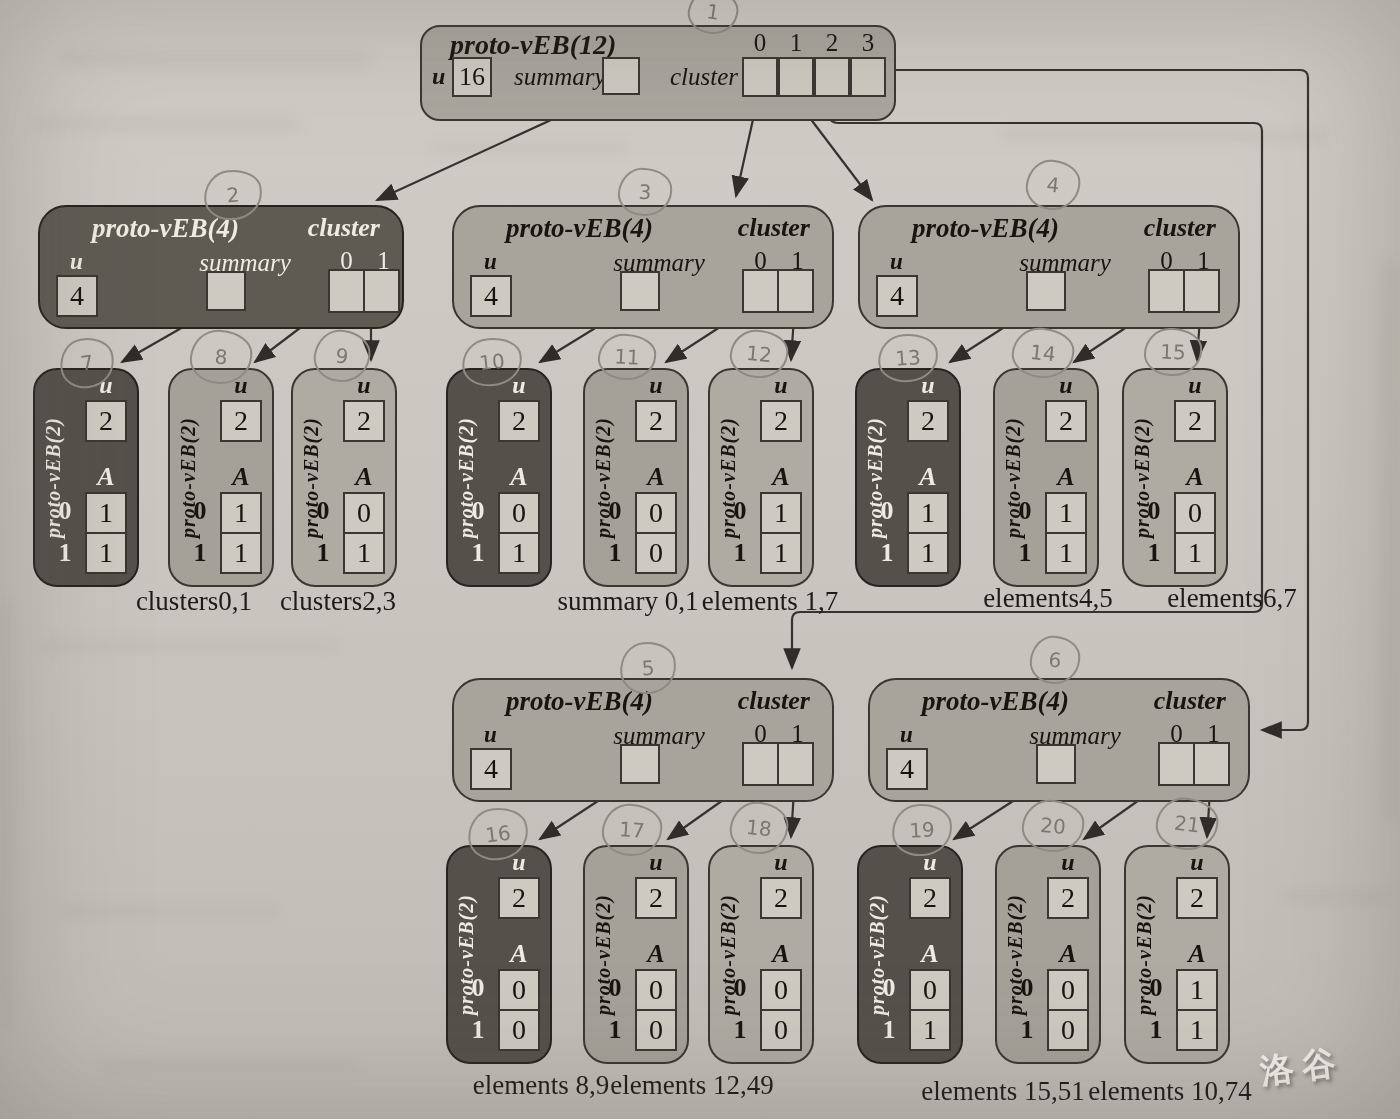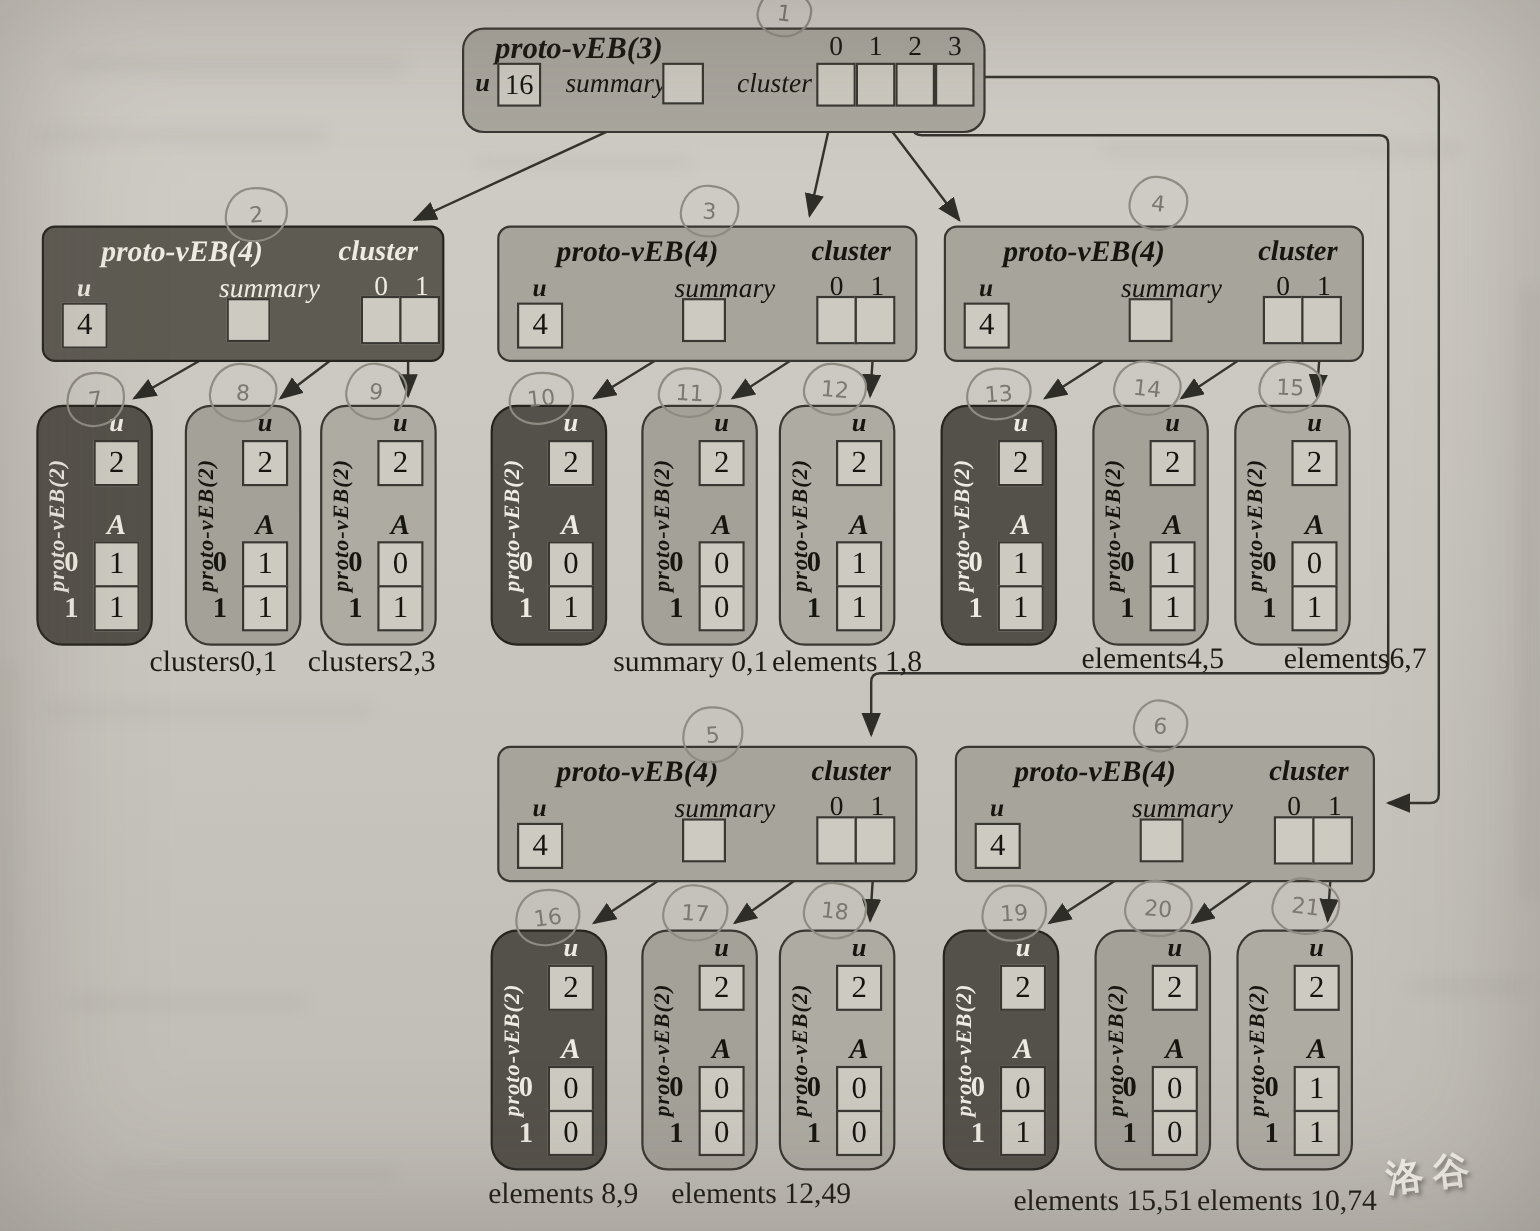--- a/index.html
+++ b/index.html
@@ -21,21 +21,21 @@
   .v16 .ttl{position:absolute;left:28px;top:2px;font:italic bold 28px "Liberation Serif",serif;}
   .v16 .ul{position:absolute;left:10px;top:36px;font:italic bold 24px "Liberation Serif",serif;}
   .v16 .uc{left:30px;top:30px;width:40px;height:40px;font-size:26px;}
   .v16 .sl{position:absolute;left:92px;top:36px;font:italic 25px "Liberation Serif",serif;}
   .v16 .sc{left:180px;top:30px;width:38px;height:38px;}
   .v16 .cll{position:absolute;left:248px;top:36px;font:italic 25px "Liberation Serif",serif;}
   .v16 .ix{position:absolute;top:2px;width:36px;text-align:center;font:25px "Liberation Serif",serif;}
   .v16 .cc{top:30px;width:36px;height:40px;}
 
   
-  .v4{position:absolute;width:378px;height:120px;border-radius:12px;
+  .v4{position:absolute;width:378px;height:120px;border-radius:28px;
     background:#a7a49c;border:2px solid #393731;}
   .v4 .ttl{position:absolute;left:52px;top:6px;font:italic bold 27px "Liberation Serif",serif;}
   .v4 .cll{position:absolute;right:22px;top:6px;font:italic bold 26px "Liberation Serif",serif;}
   .v4 .ul{position:absolute;left:30px;top:42px;font:italic bold 23px "Liberation Serif",serif;}
   .v4 .sl{position:absolute;left:140px;top:42px;width:130px;text-align:center;font:italic 25px "Liberation Serif",serif;}
   .v4 .i0{position:absolute;left:288px;top:40px;width:37px;text-align:center;font:25px "Liberation Serif",serif;}
   .v4 .i1{position:absolute;left:325px;top:40px;width:37px;text-align:center;font:25px "Liberation Serif",serif;}
   .v4 .uc{left:16px;top:68px;width:42px;height:42px;}
   .v4 .sc{left:166px;top:64px;width:40px;height:40px;}
   .v4 .c0{left:288px;top:62px;width:37px;height:44px;}
@@ -114,21 +114,21 @@
       <line x1="636" y1="776" x2="540" y2="839" marker-end="url(#ah)"></line>
       <line x1="757" y1="776" x2="668" y2="839" marker-end="url(#ah)"></line>
       <line x1="795" y1="776" x2="791" y2="837" marker-end="url(#ah)"></line>
       <line x1="1052" y1="776" x2="954" y2="839" marker-end="url(#ah)"></line>
       <line x1="1173" y1="776" x2="1084" y2="839" marker-end="url(#ah)"></line>
       <line x1="1211" y1="776" x2="1207" y2="837" marker-end="url(#ah)"></line>
     </g>
   </svg>
 
   <div class="v16">
-    <span class="ttl">proto-vEB(3)</span>
+    <span class="ttl">proto-vEB(12)</span>
     <span class="ul">u</span>
     <div class="cell uc">16</div>
     <span class="sl">summary</span>
     <div class="cell sc"></div>
     <span class="cll">cluster</span>
     <span class="ix" style="left:320px">0</span>
     <span class="ix" style="left:356px">1</span>
     <span class="ix" style="left:392px">2</span>
     <span class="ix" style="left:428px">3</span>
     <div class="cell cc" style="left:320px"></div>
@@ -367,22 +367,22 @@
   <div class="pc" style="left:468px;top:808px;width:56px;height:48px;transform:rotate(-7deg)">16</div>
   <div class="pc" style="left:602px;top:804px;width:56px;height:48px;transform:rotate(4deg)">17</div>
   <div class="pc" style="left:730px;top:802px;width:54px;height:48px;transform:rotate(6deg)">18</div>
   <div class="pc" style="left:892px;top:804px;width:56px;height:48px;transform:rotate(-3deg)">19</div>
   <div class="pc" style="left:1022px;top:800px;width:58px;height:48px;transform:rotate(5deg)">20</div>
   <div class="pc" style="left:1156px;top:798px;width:58px;height:48px;transform:rotate(7deg)">21</div>
 
   <div class="cap" style="left:194px;top:586px">clusters0,1</div>
   <div class="cap" style="left:338px;top:586px">clusters2,3</div>
   <div class="cap" style="left:628px;top:586px">summary 0,1</div>
-  <div class="cap" style="left:770px;top:586px">elements 1,8</div>
+  <div class="cap" style="left:770px;top:586px">elements 1,7</div>
   <div class="cap" style="left:1048px;top:583px">elements4,5</div>
   <div class="cap" style="left:1232px;top:583px">elements6,7</div>
-  <div class="cap" style="left:512px;top:1070px">elements 8,9</div>
+  <div class="cap" style="left:541px;top:1070px">elements 8,9</div>
   <div class="cap" style="left:692px;top:1070px">elements 12,49</div>
   <div class="cap" style="left:1003px;top:1076px">elements 15,51</div>
   <div class="cap" style="left:1170px;top:1076px">elements 10,74</div>
 
   <div class="wm">洛谷</div>
 </div>
 
 </body></html>

